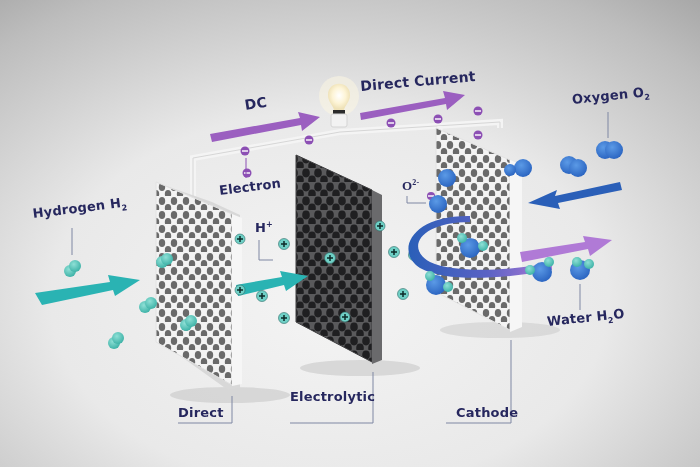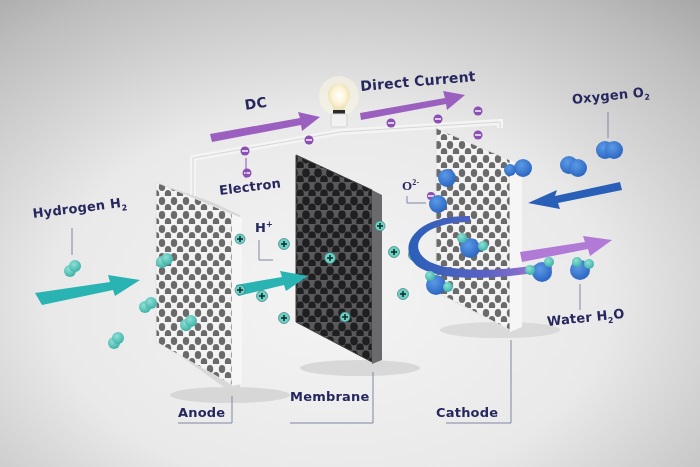--- a/index.html
+++ b/index.html
@@ -257,19 +257,19 @@
 
 <div class="lbl tilt-a" style="left:246px; top:97px; font-size:14px;">DC</div>
 <div class="lbl tilt-c" style="left:361px; top:78px; font-size:14px;">Direct Current</div>
 <div class="lbl tilt-b" style="left:220px; top:183px;">Electron</div>
 <div class="lbl tilt-b" style="left:34px; top:206px;"><span>Hydrogen H</span><sub>2</sub></div>
 <div class="lbl" style="left:255px; top:220px;"><span>H</span><sup>+</sup></div>
 <div class="lbl" style="left:402px; top:178px;font-family:Liberation Serif, serif;"><span>O</span><sup>2-</sup></div>
 <div class="lbl tilt-d" style="left:573px; top:92px;"><span>Oxygen O</span><sub>2</sub></div>
 <div class="lbl tilt-d" style="left:548px; top:314px;"><span>Water H</span><sub>2</sub><span>O</span></div>
 
-<div class="lbl" style="left:178px; top:405px;">Anode</div>
+<div class="lbl" style="left:178px; top:405px;">Direct</div>
 <div class="lbl" style="left:290px; top:388px; line-height:17px;">
-  <div>Membrane</div>
+  <div>Electrolytic</div>
 </div>
-<div class="lbl" style="left:436px; top:405px;">Cathode</div>
+<div class="lbl" style="left:456px; top:405px;">Cathode</div>
 
 </div>
 
 </body></html>

